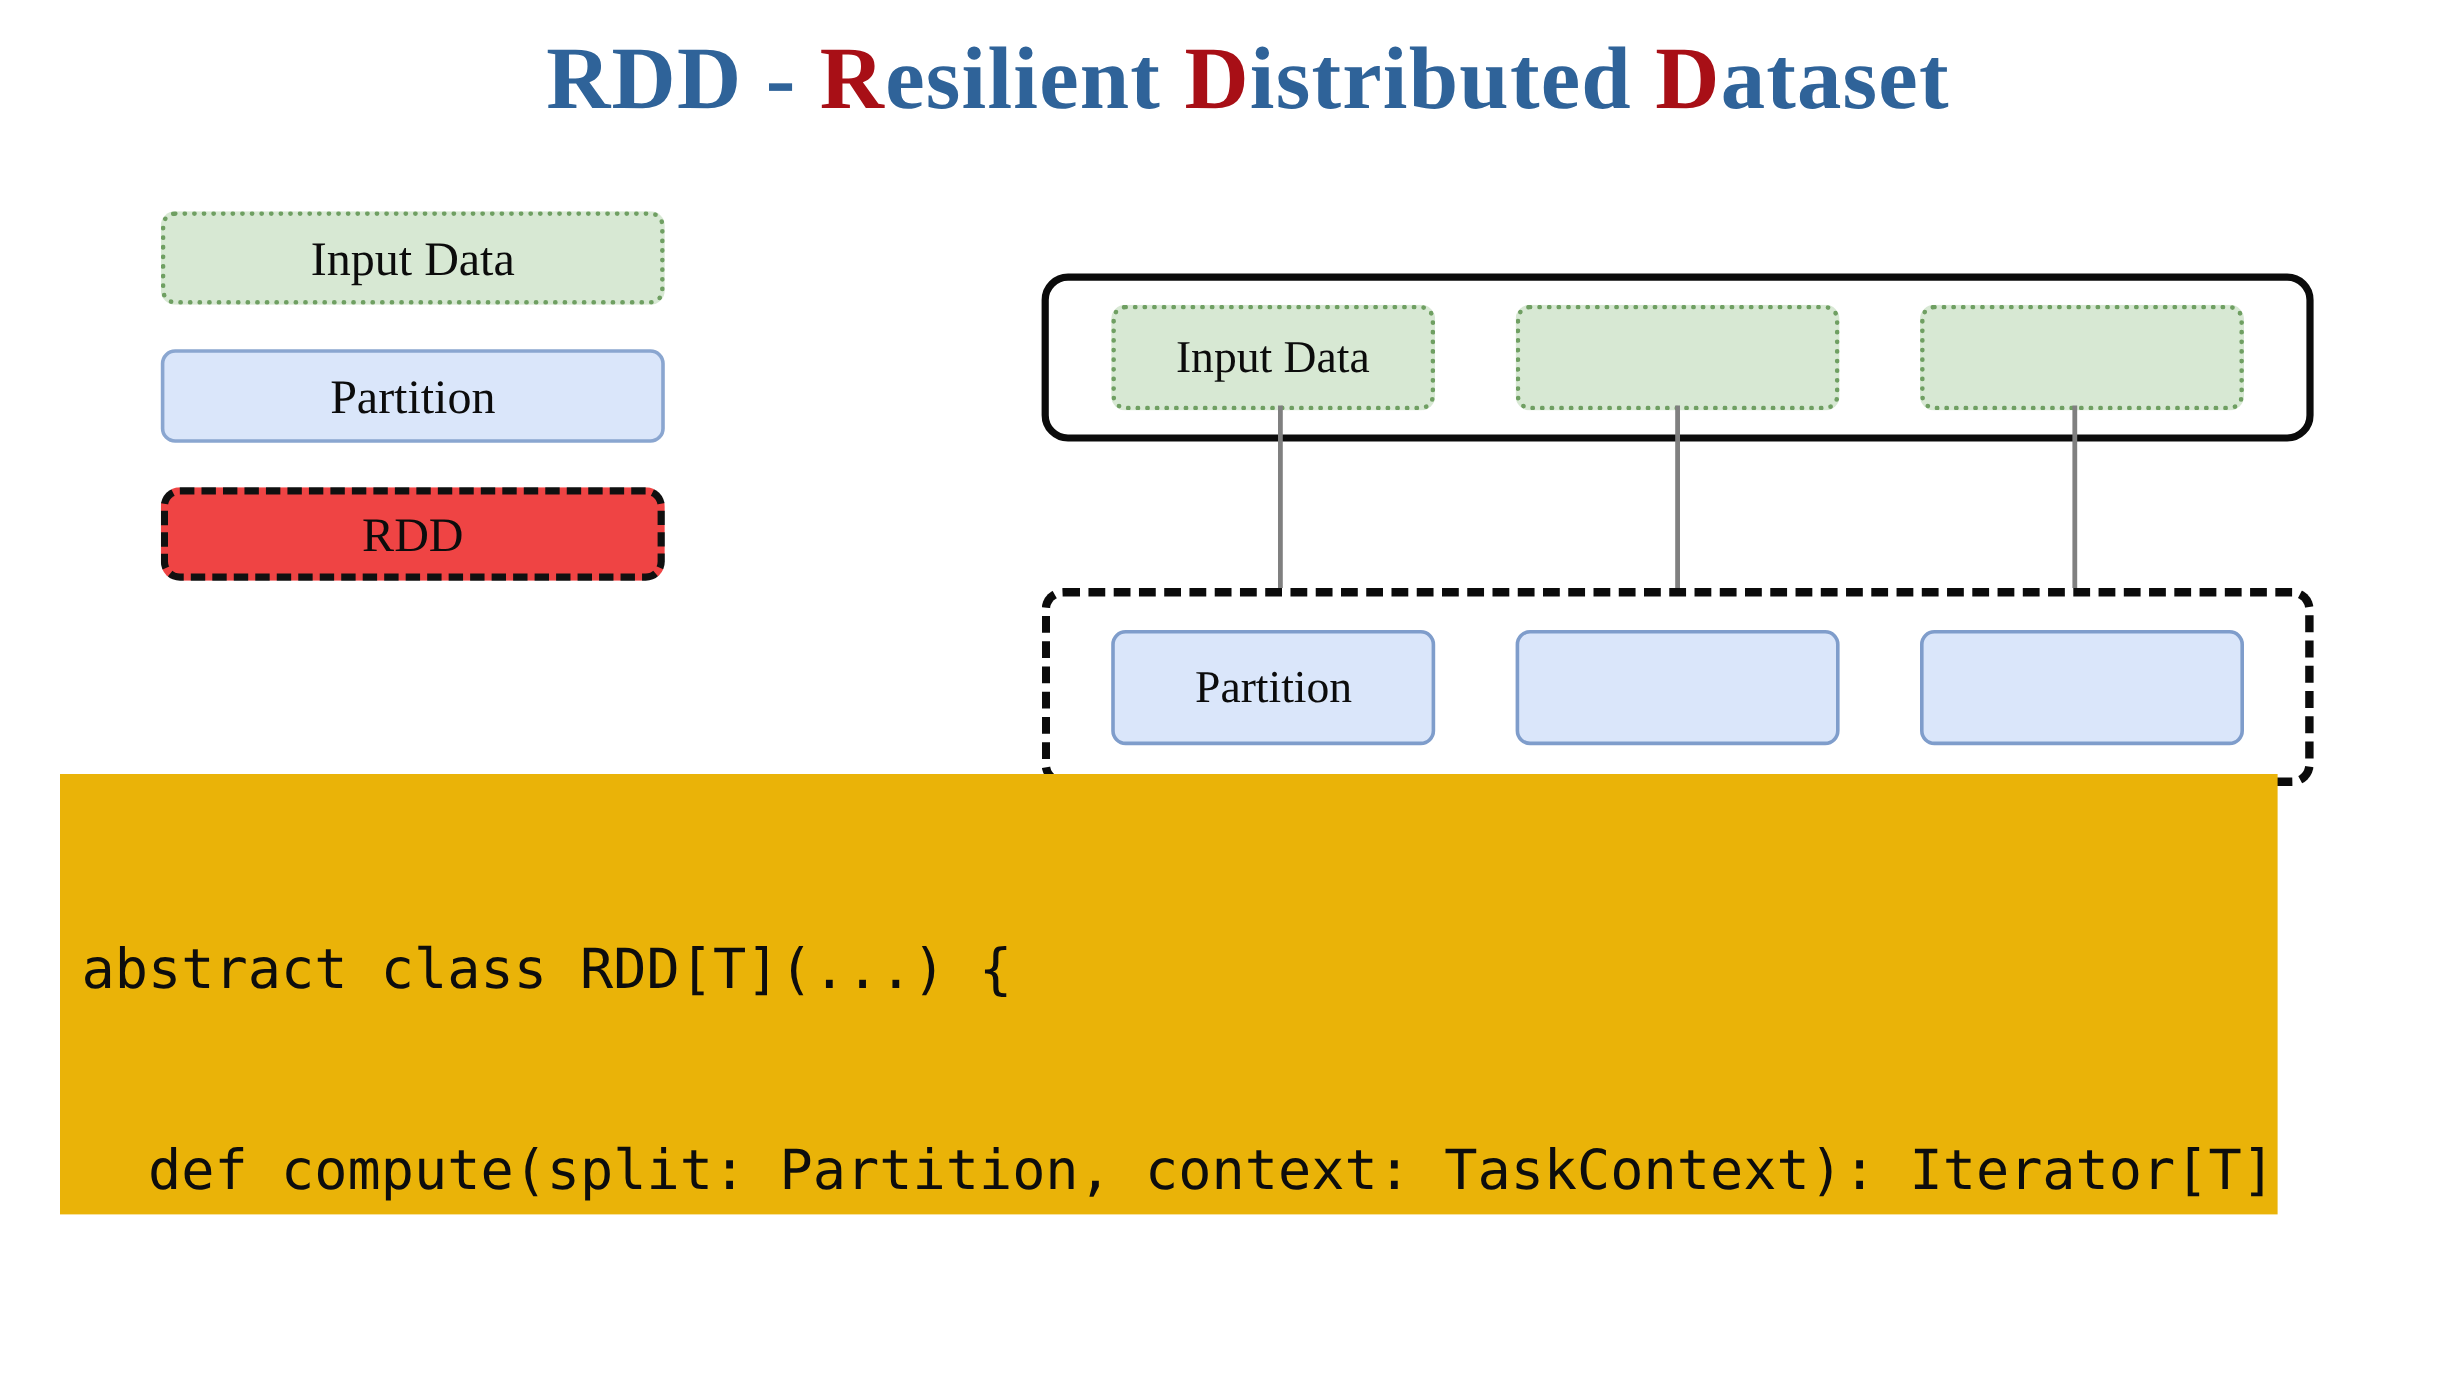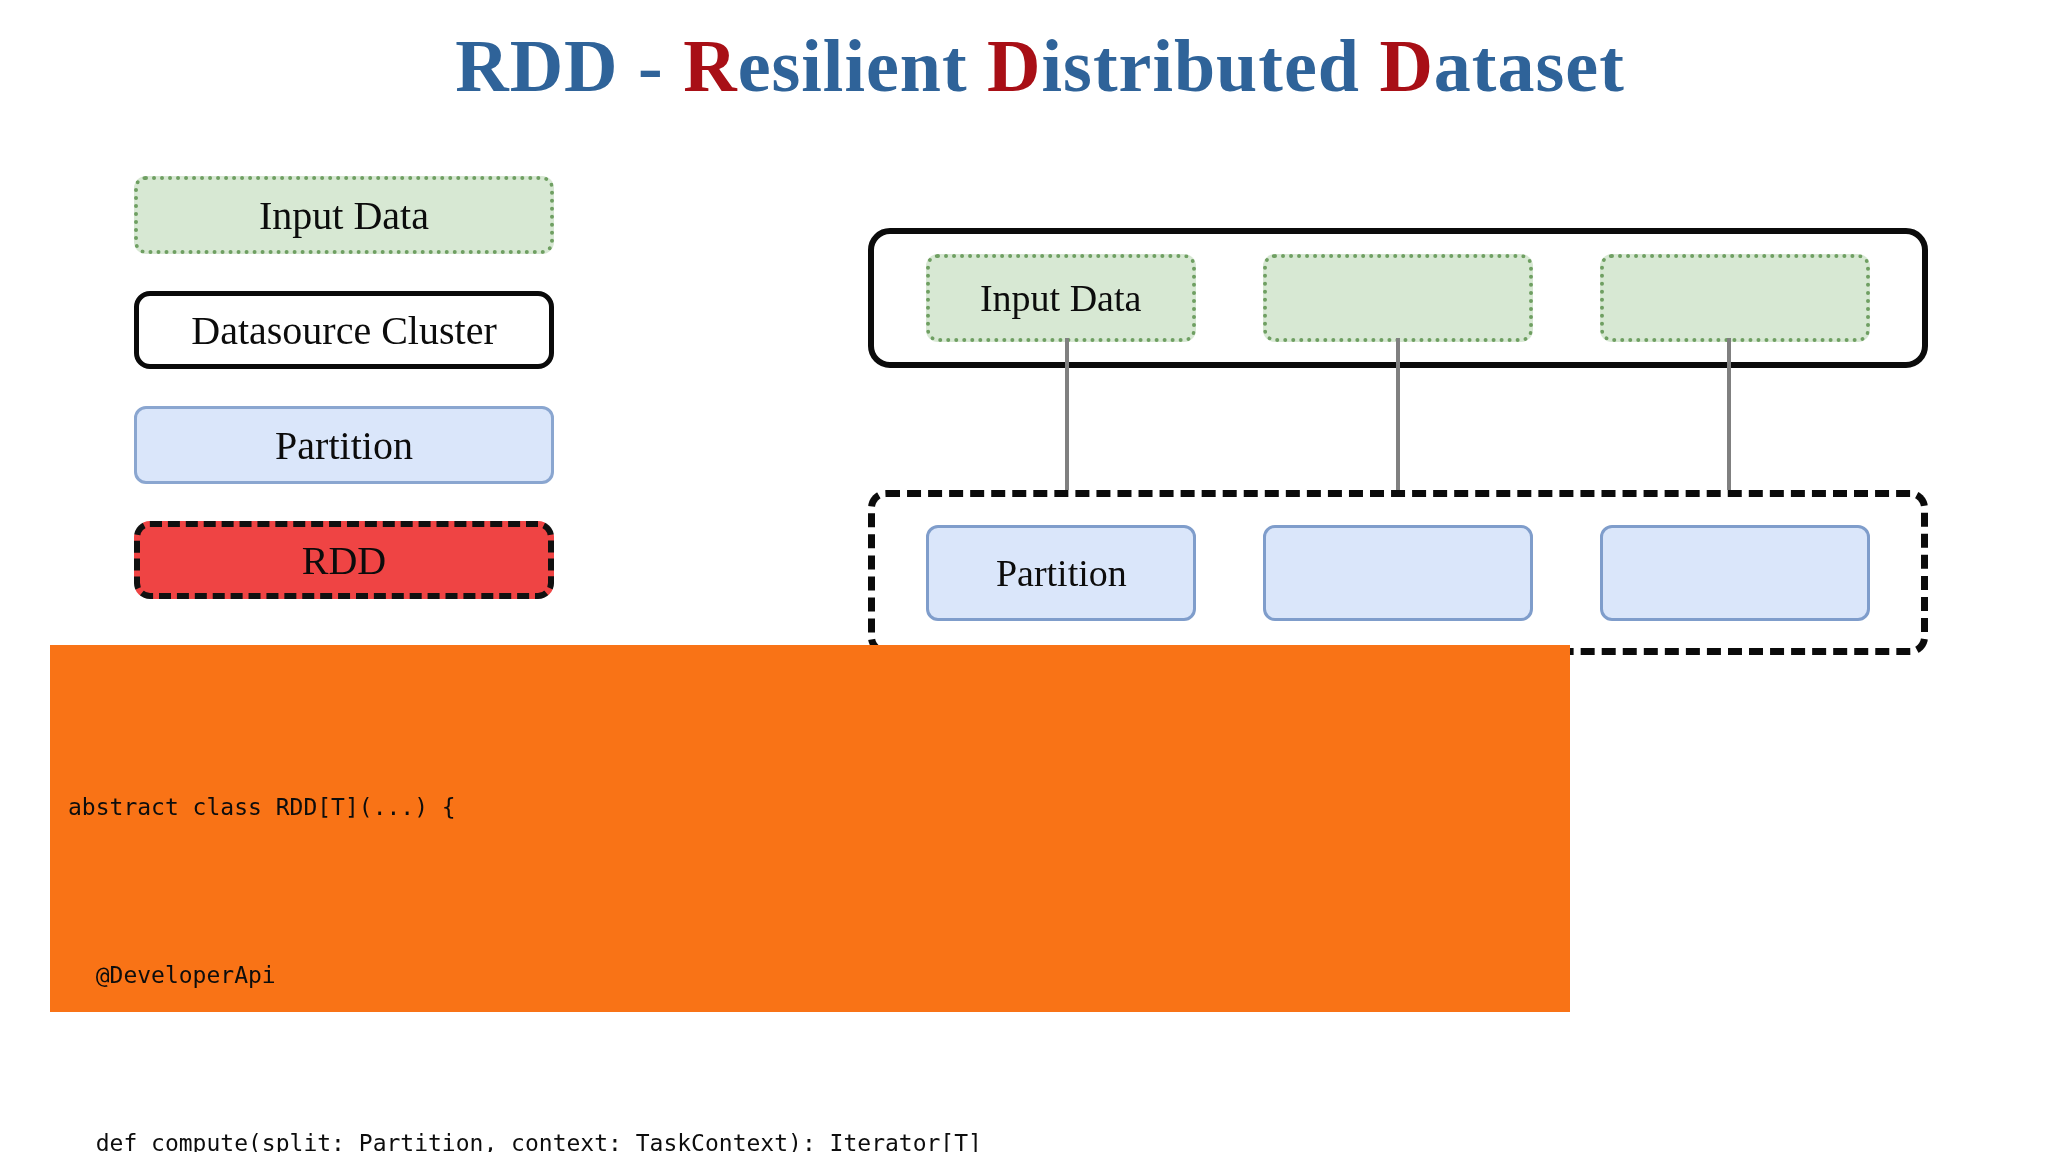--- a/index.html
+++ b/index.html
@@ -147,46 +147,43 @@
     width: 1060px;
     height: 400px;
     pointer-events: none;
   }
 
   
   #code-block {
     position: absolute;
     left: 50px;
     top: 645px;
-    width: 1520px;
+    width: 1848px;
     height: 367px;
     box-sizing: border-box;
-    background: #f97316;
+    background: #eab308;
     padding: 22px 0 0 18px;
     font-family: "DejaVu Sans Mono", "Liberation Mono", monospace;
-    font-size: 23px;
+    font-size: 46px;
     line-height: 56px;
     color: #0d0d0d;
     white-space: pre;
   }
   .code-line { white-space: pre; }
 </style>
 </head>
 <body>
 
 <div id="slide-title">
   <span class="t-blue">RDD - </span><span class="t-red">R</span><span class="t-blue">esilient </span><span class="t-red">D</span><span class="t-blue">istributed </span><span class="t-red">D</span><span class="t-blue">ataset</span>
 </div>
 
 <div id="legend">
   <div class="legend-row lg-input">
     <span>Input Data</span>
-  </div>
-  <div class="legend-row lg-cluster">
-    <span>Datasource Cluster</span>
   </div>
   <div class="legend-row lg-partition">
     <span>Partition</span>
   </div>
   <div class="legend-row lg-rdd">
     <span>RDD</span>
   </div>
 </div>
 
 <div id="diagram">
@@ -223,18 +220,17 @@
     </div>
     <div class="partition-box">
       <span></span>
     </div>
   </div>
 
 </div>
 
 <div id="code-block">
   <div class="code-line">abstract class RDD[T](...) {</div>
-  <div class="code-line">  @DeveloperApi</div>
   <div class="code-line">  def compute(split: Partition, context: TaskContext): Iterator[T]</div>
   
   
   
 </div>
 
 </body></html>

